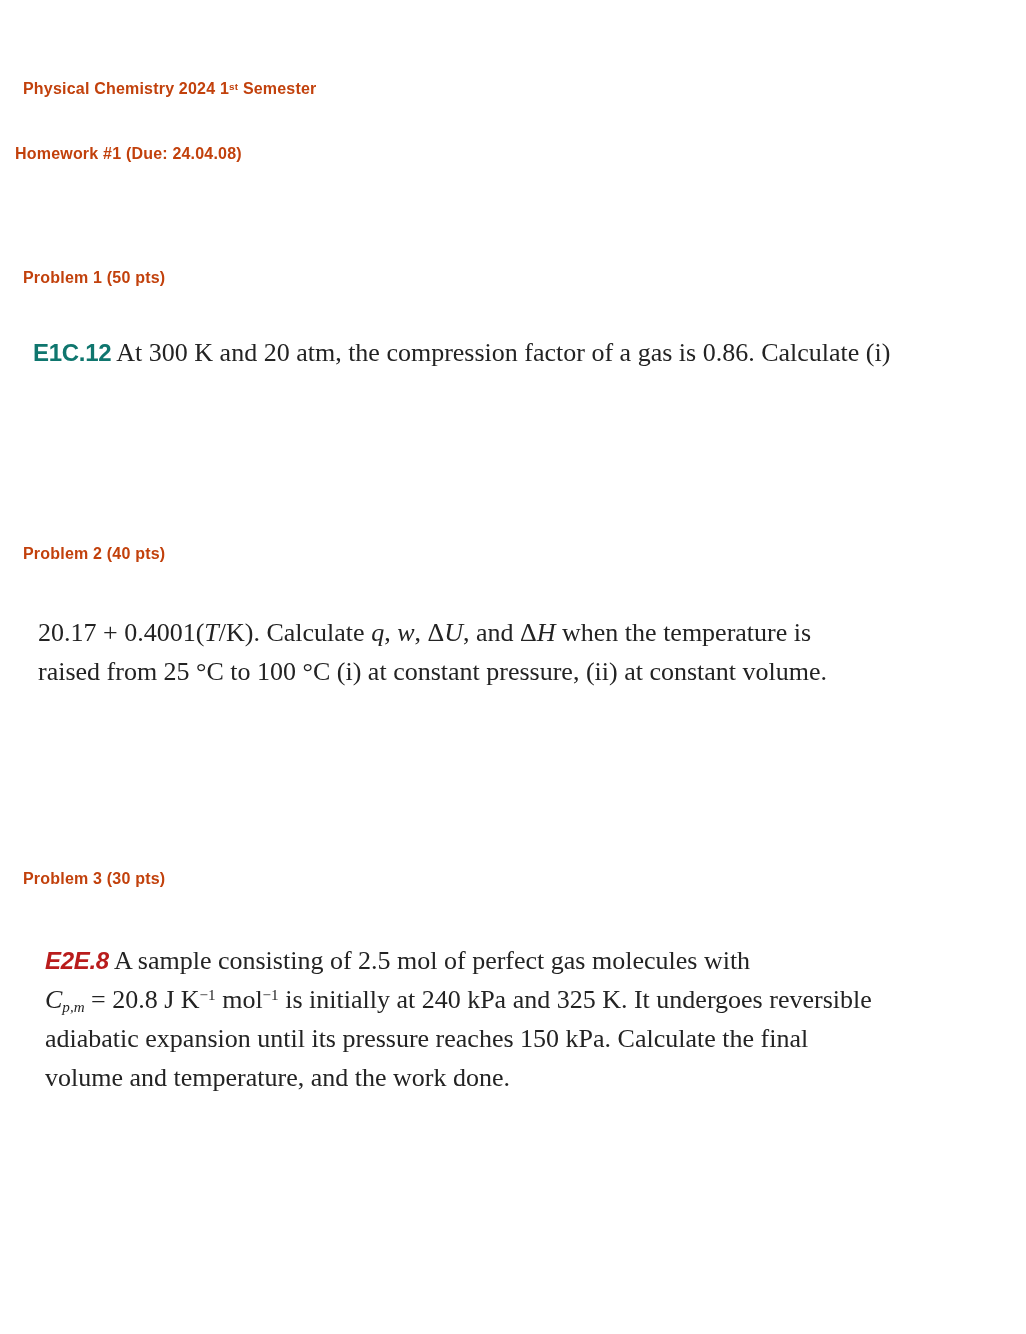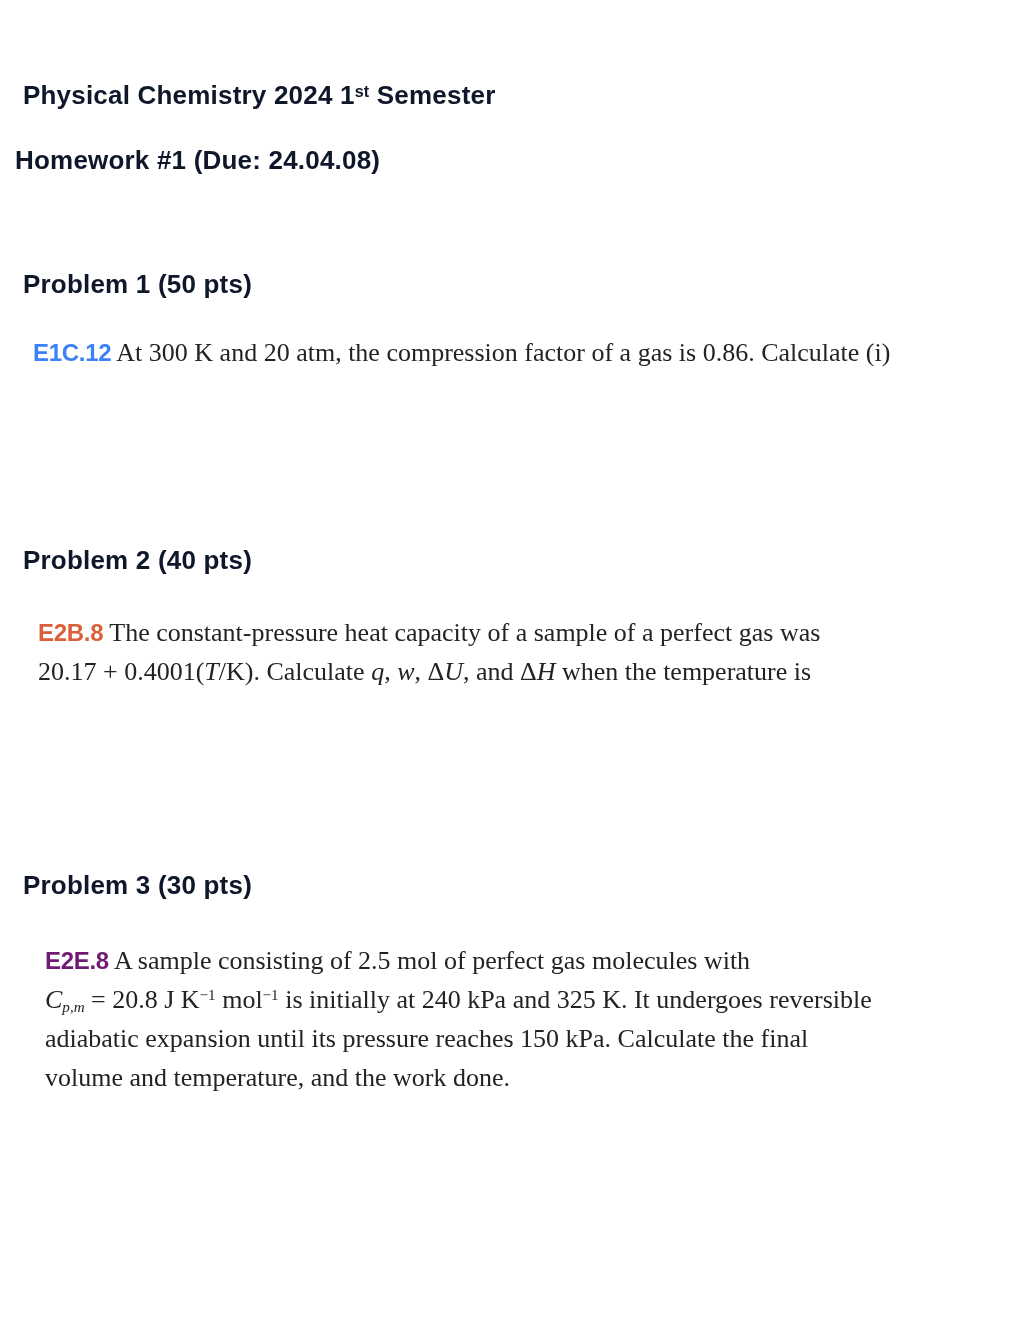--- a/index.html
+++ b/index.html
@@ -13,22 +13,22 @@
     position: relative;
     overflow: hidden;
     font-family: "Liberation Serif", "DejaVu Serif", serif;
   }
   .abs { position: absolute; }
 
   
   .doc-heading {
     font-family: "Liberation Sans", "DejaVu Sans", sans-serif;
     font-weight: 700;
-    font-size: 26px;
-    color: #0f172a;
+    font-size: 16px;
+    color: #c2410c;
     letter-spacing: 0.2px;
     white-space: nowrap;
   }
   .doc-heading .title-sup {
     font-size: 0.62em;
     position: relative;
     top: -0.45em;
   }
 
   
@@ -79,30 +79,30 @@
 <div>
 
   <div id="course-title" class="abs doc-heading">
     <span>Physical Chemistry 2024 1</span><span class="title-sup">st</span><span> Semester</span>
   </div>
 
   <div id="homework-title" class="abs doc-heading">Homework #1 (Due: 24.04.08)</div>
 
   <div id="problem-1-heading" class="abs doc-heading">Problem 1 (50 pts)</div>
   <div id="problem-1-text" class="abs problem-paragraph">
-      <div class="pline"><span class="seg-label" style="color: #3b82f6;">E1C.12</span><span class="seg-p"> At 300 K and 20 atm, the compression factor of a gas is 0.86. Calculate (i)</span></div>
+      <div class="pline"><span class="seg-label" style="color: #0f766e;">E1C.12</span><span class="seg-p"> At 300 K and 20 atm, the compression factor of a gas is 0.86. Calculate (i)</span></div>
     </div>
 
   <div id="problem-2-heading" class="abs doc-heading">Problem 2 (40 pts)</div>
   <div id="problem-2-text" class="abs problem-paragraph">
-      <div class="pline"><span class="seg-label" style="color: rgb(217, 96, 59);">E2B.8</span><span class="seg-p"> The constant-pressure heat capacity of a sample of a perfect gas was</span></div>
       <div class="pline"><span class="seg-p">20.17 + 0.4001(</span><span class="seg-i">T</span><span class="seg-p">/K). Calculate </span><span class="seg-i">q</span><span class="seg-p">, </span><span class="seg-i">w</span><span class="seg-p">, Δ</span><span class="seg-i">U</span><span class="seg-p">, and Δ</span><span class="seg-i">H</span><span class="seg-p"> when the temperature is</span></div>
+      <div class="pline"><span class="seg-p">raised from 25 °C to 100 °C (i) at constant pressure, (ii) at constant volume.</span></div>
     </div>
 
   <div id="problem-3-heading" class="abs doc-heading">Problem 3 (30 pts)</div>
   <div id="problem-3-text" class="abs problem-paragraph">
-      <div class="pline"><span class="seg-label" style="color: #701a75;">E2E.8</span><span class="seg-p"> A sample consisting of 2.5 mol of perfect gas molecules with</span></div>
+      <div class="pline"><span class="seg-label" style="color: #b91c1c; font-style: italic;">E2E.8</span><span class="seg-p"> A sample consisting of 2.5 mol of perfect gas molecules with</span></div>
       <div class="pline"><span class="seg-i">C</span><span class="seg-subi">p,m</span><span class="seg-p"> = 20.8 J K</span><span class="seg-sup">−1</span><span class="seg-p"> mol</span><span class="seg-sup">−1</span><span class="seg-p"> is initially at 240 kPa and 325 K. It undergoes reversible</span></div>
       <div class="pline"><span class="seg-p">adiabatic expansion until its pressure reaches 150 kPa. Calculate the final</span></div>
       <div class="pline"><span class="seg-p">volume and temperature, and the work done.</span></div>
     </div>
 
 </div>
 
 </body></html>

